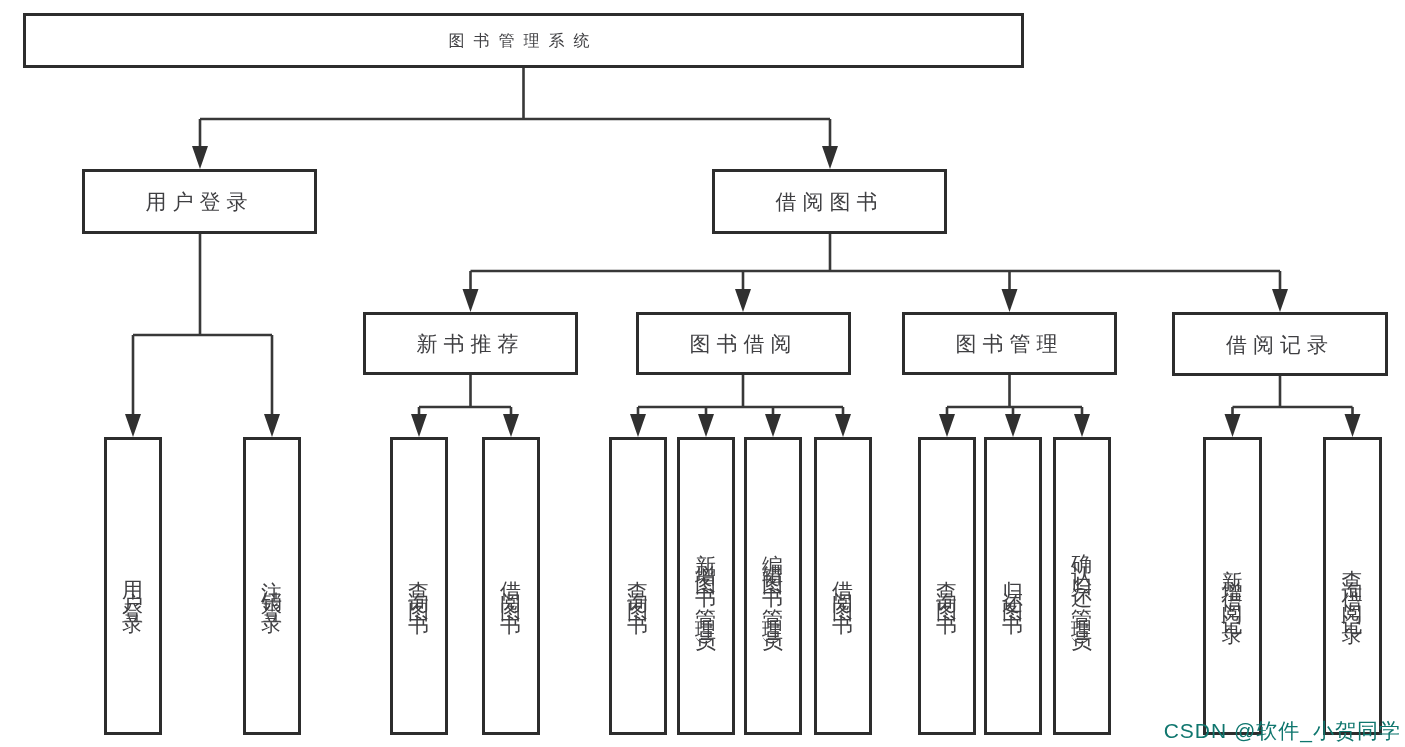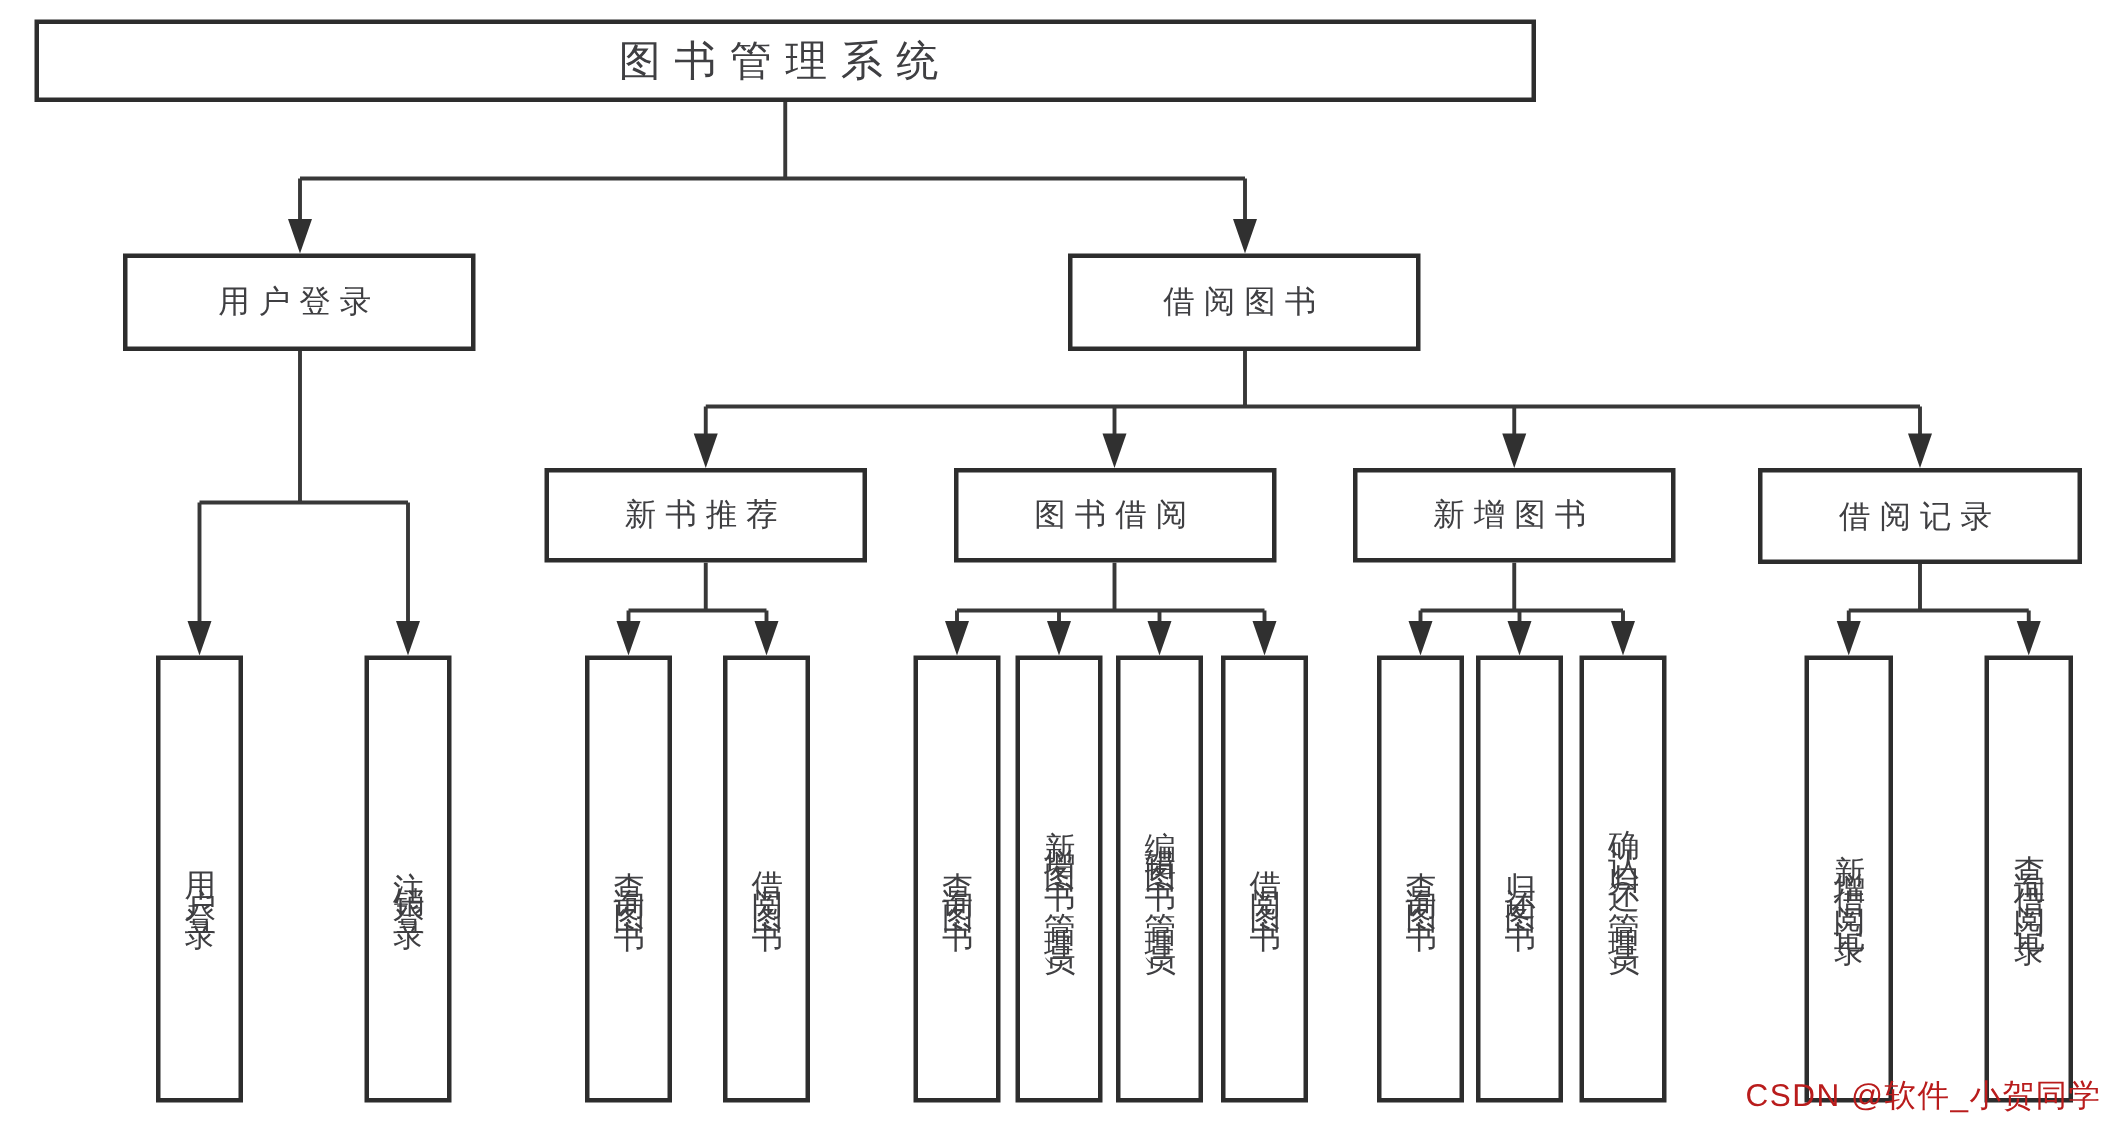--- a/index.html
+++ b/index.html
@@ -10,28 +10,28 @@
   svg.connectors{position:absolute;left:0;top:0;width:1405px;height:747px;pointer-events:none;}
   .spine{fill:none;stroke:#383838;stroke-width:2.6;}
   .stem{fill:none;stroke:#383838;stroke-width:2.6;}
   .head{fill:#303030;stroke:none;}
   .node{
     position:absolute;box-sizing:border-box;background:#ffffff;
     border:3px solid #2d2d2d;display:flex;align-items:center;justify-content:center;
     color:#3f3f42;
   }
   .node.h .label{font-size:21px;letter-spacing:6px;white-space:nowrap;line-height:1;}
-  .node.title .label{font-size:28px;letter-spacing:9px;}
+  .node.title .label{font-size:16px;letter-spacing:9px;}
   .node.v .label{
     writing-mode:vertical-rl;text-orientation:mixed;
     font-size:21px;letter-spacing:11px;line-height:1;white-space:nowrap;
   }
   .watermark{
     position:absolute;right:4px;bottom:4px;font-size:21px;line-height:1.2;
-    color:#b91c1c;letter-spacing:1px;white-space:nowrap;text-align:center;
+    color:#0f766e;letter-spacing:1px;white-space:nowrap;text-align:center;
   }
 </style>
 </head>
 <body>
 
 <div class="stage">
 
   <svg class="connectors" viewBox="0 0 1405 747" id="connector-svg">
 
     <path class="spine" d="M523.5 68 V119 M200 119 H830
@@ -94,21 +94,21 @@
     <span class="label">借阅图书</span>
   </div>
 
   <div class="node h" style="left:636px;top:312px;width:215px;height:63px;">
     <span class="label">图书借阅</span>
   </div>
   <div class="node h" style="left:363px;top:312px;width:215px;height:63px;">
     <span class="label">新书推荐</span>
   </div>
   <div class="node h" style="left:902px;top:312px;width:215px;height:63px;">
-    <span class="label">新增图书</span>
+    <span class="label">图书管理</span>
   </div>
   <div class="node h" style="left:1172px;top:312px;width:216px;height:64px;">
     <span class="label">借阅记录</span>
   </div>
 
   <div class="node v" style="left:104px;top:437px;width:58px;height:298px;">
     <span class="label">用户登录</span>
   </div>
   <div class="node v" style="left:243px;top:437px;width:58px;height:298px;">
     <span class="label">注销登录</span>

